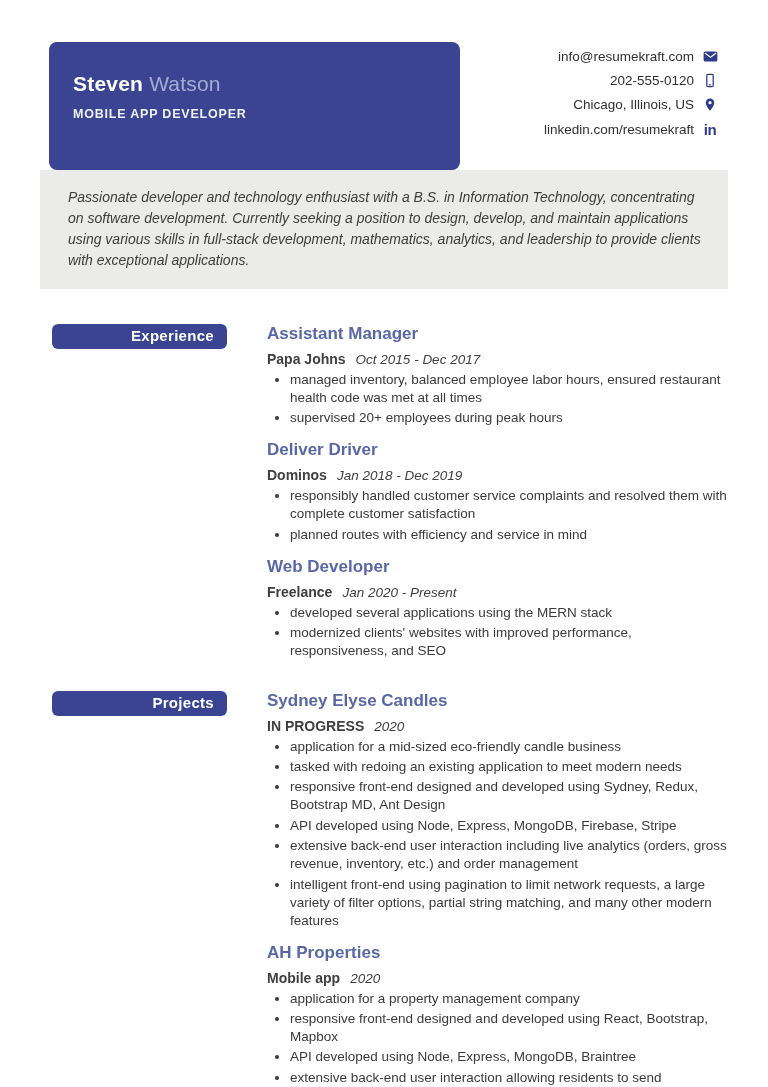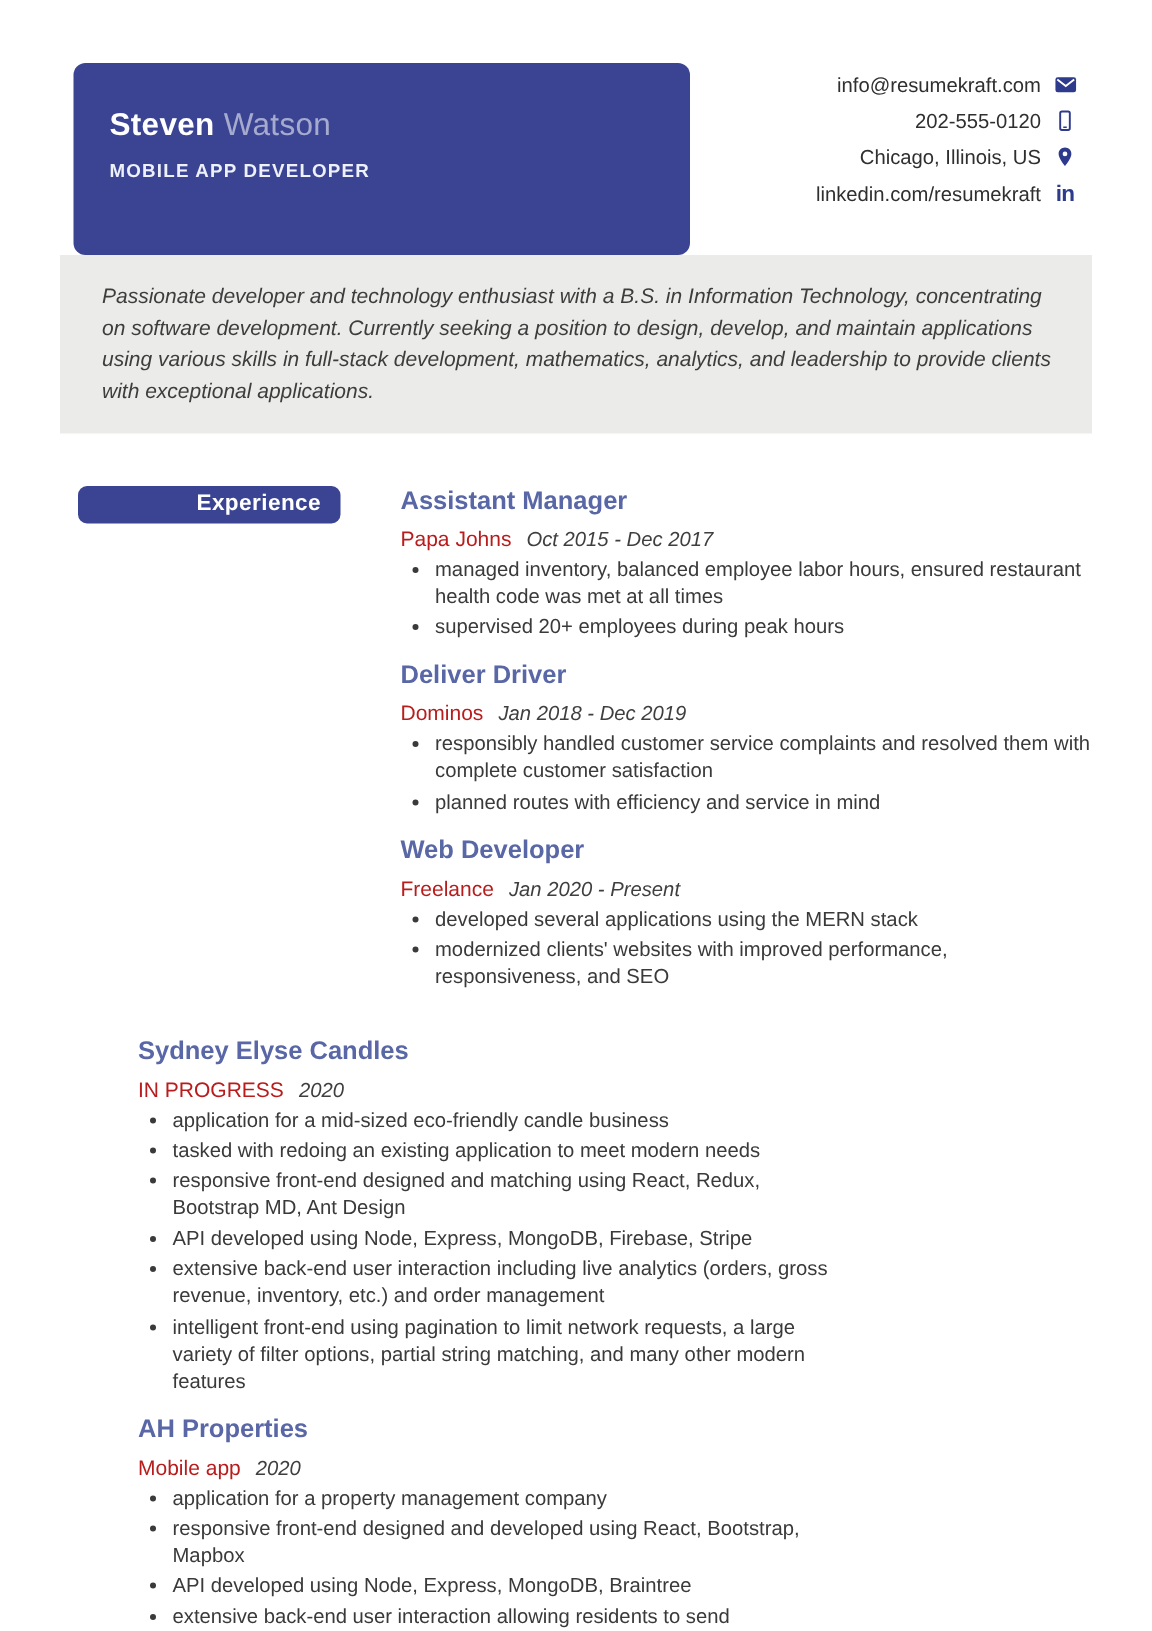--- a/index.html
+++ b/index.html
@@ -48,21 +48,21 @@
   .pill{
     background:var(--blue);color:#ffffff;border-radius:6px;
     padding:3px 13px 5px 13px;text-align:right;font-size:15px;font-weight:600;letter-spacing:.3px;
   }
   .content{margin-left:40px;width:466px;}
 
   .entry{margin-bottom:13px;}
   .entry:last-child{margin-bottom:0;}
   .entry-title{margin:0 0 7px 0;font-size:17px;font-weight:600;color:var(--heading);}
   .entry-meta{margin:0 0 4px 0;font-size:14px;}
-  .org{font-weight:400;color:#b91c1c;margin-right:10px;}
+  .org{font-weight:700;color:#404040;margin-right:10px;}
   .date{font-style:italic;color:#3f3f3f;font-size:13.5px;}
   .bullets{margin:0;padding-left:23px;font-size:13.5px;line-height:1.33;color:#3a3a3a;}
   .bullets li{margin:2.5px 0;}
 </style>
 </head>
 <body>
 
 <div class="page">
 
   <header class="top">
@@ -151,30 +151,35 @@
     </p>
     <ul class="bullets">
               <li>developed several applications using the MERN stack</li>
               <li>modernized clients' websites with improved performance, responsiveness, and SEO</li>
             </ul>
   </article>
 </div>
   </section>
 
   <section class="section">
+    <div class="pill-col">
+      <div class="pill">
+        <span class="pill-label">Projects</span>
+      </div>
+    </div>
     <div class="content">
   <article class="entry">
     <h3 class="entry-title">Sydney Elyse Candles</h3>
     <p class="entry-meta">
       <span class="org">IN PROGRESS</span><span class="date">2020</span>
     </p>
     <ul class="bullets">
               <li>application for a mid-sized eco-friendly candle business</li>
               <li>tasked with redoing an existing application to meet modern needs</li>
-              <li>responsive front-end designed and matching using React, Redux, Bootstrap MD, Ant Design</li>
+              <li>responsive front-end designed and developed using Sydney, Redux, Bootstrap MD, Ant Design</li>
               <li>API developed using Node, Express, MongoDB, Firebase, Stripe</li>
               <li>extensive back-end user interaction including live analytics (orders, gross revenue, inventory, etc.) and order management</li>
               <li>intelligent front-end using pagination to limit network requests, a large variety of filter options, partial string matching, and many other modern features</li>
             </ul>
   </article>
 
   <article class="entry">
     <h3 class="entry-title">AH Properties</h3>
     <p class="entry-meta">
       <span class="org">Mobile app</span><span class="date">2020</span>

